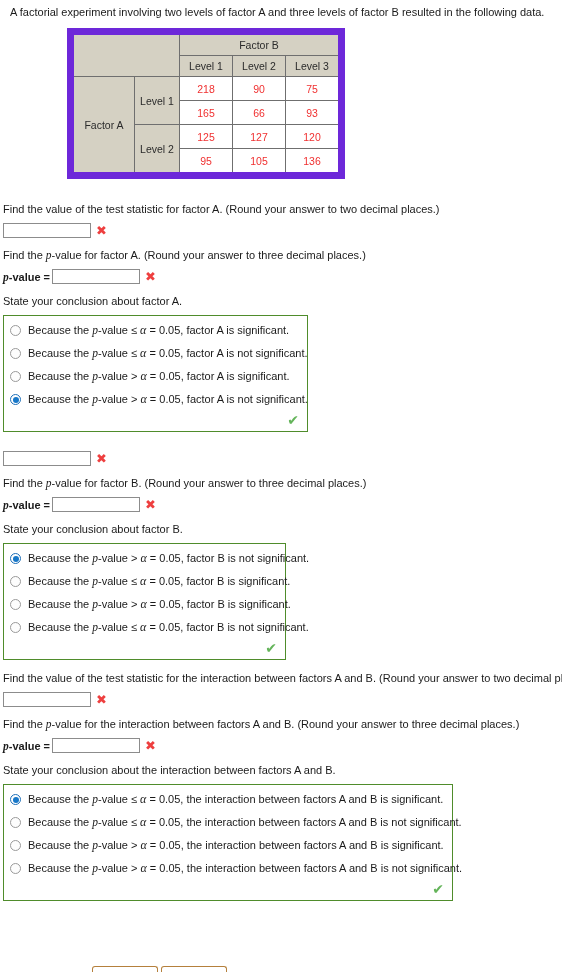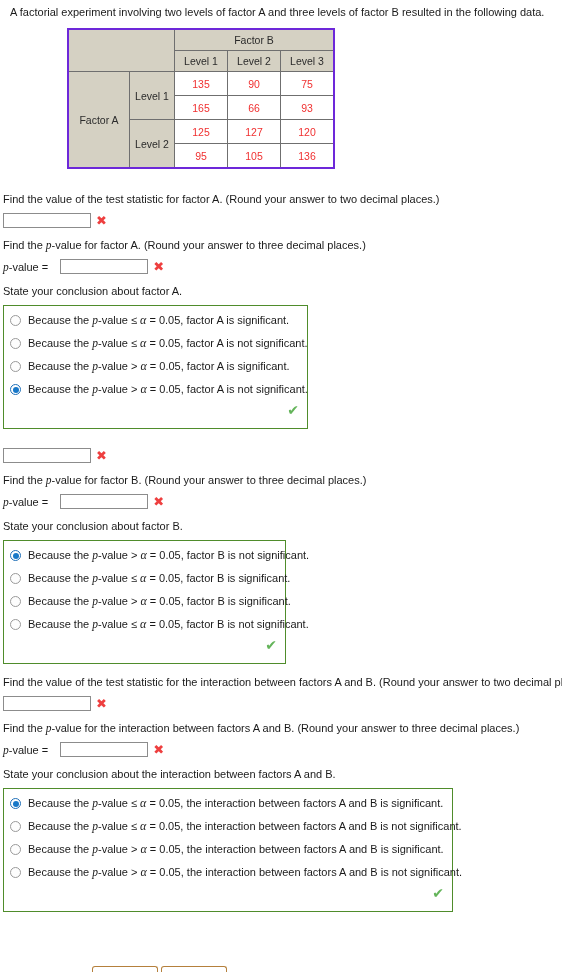--- a/index.html
+++ b/index.html
@@ -24,21 +24,21 @@
     line-height: 13px;
     margin: 2px 0 0 8px;
     white-space: nowrap;
   }
   
   .table-wrap {
     margin: 9px 0 0 65px;
   }
   table.data-table {
     border-collapse: collapse;
-    border: 2px solid #6d28d9;
+    border: 7px solid #6d28d9;
     font-size: 10.5px;
   }
   table.data-table td, table.data-table th {
     border: 1px solid #6f6f6f;
     text-align: center;
     vertical-align: middle;
     font-weight: normal;
     padding: 0;
   }
   .hdr {
@@ -74,22 +74,23 @@
   .spacer-12 { height: 12px; }
 
   .answer-row {
     display: flex;
     align-items: center;
     margin: 6px 0 0 1px;
     height: 17px;
   }
   .ans-label {
     font-size: 11px;
-    margin-right: 12px;
+    margin-right: 2px;
     white-space: nowrap;
+    font-weight: bold;
   }
   input.ans-box {
     width: 82px;
     height: 13px;
     border: 1px solid #8c8c8c;
     background: #ffffff;
     font-family: "Liberation Sans", sans-serif;
     font-size: 11px;
     padding: 0 2px;
     box-sizing: content-box;
@@ -104,21 +105,21 @@
     font-family: "DejaVu Sans", sans-serif;
   }
   .it { font-style: italic; font-family: "Liberation Serif", serif; font-size: 11.5px; }
   .alpha { font-style: italic; font-family: "Liberation Serif", serif; font-size: 12px; }
 
   
   .opt-box {
     border: 1px solid #4f8c2b;
     background: #ffffff;
     margin: 7px 0 0 1px;
-    padding: 6px 6px 10px 6px;
+    padding: 6px 6px 3px 6px;
     box-sizing: border-box;
     position: relative;
   }
   .opt-row {
     display: flex;
     align-items: center;
     height: 17px;
     margin-bottom: 6px;
     white-space: nowrap;
   }
@@ -198,21 +199,21 @@
         <td class="hdr factorb-top" colspan="3">Factor B</td>
       </tr>
       <tr>
         <td class="hdr lvl-hdr">Level 1</td>
         <td class="hdr lvl-hdr">Level 2</td>
         <td class="hdr lvl-hdr">Level 3</td>
       </tr>
       <tr>
         <td class="hdr facA-cell" rowspan="4">Factor A</td>
         <td class="hdr lvlA-cell" rowspan="2">Level 1</td>
-        <td class="val">135</td>
+        <td class="val">218</td>
         <td class="val">90</td>
         <td class="val">75</td>
       </tr>
       <tr>
         <td class="val">165</td>
         <td class="val">66</td>
         <td class="val">93</td>
       </tr>
       <tr>
         <td class="hdr lvlA-cell" rowspan="2">Level 2</td>

